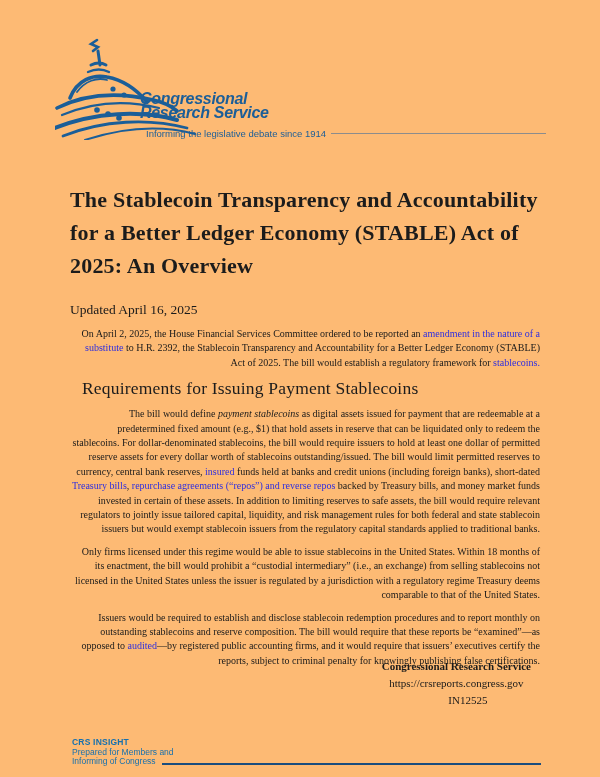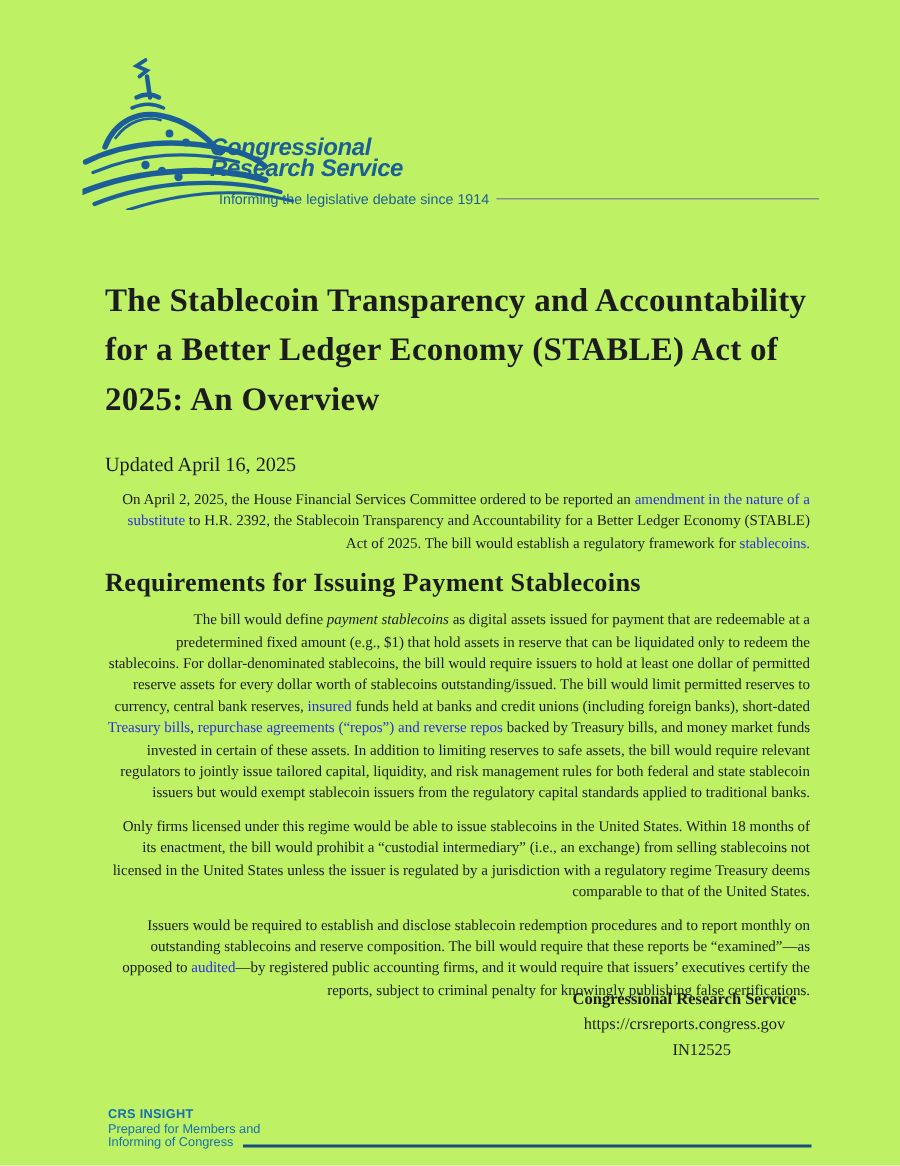--- a/index.html
+++ b/index.html
@@ -1,17 +1,17 @@
 <!DOCTYPE html>
 <html><head>
 <meta charset="utf-8">
 <style>
   html,body{margin:0;padding:0;background:#ffffff;}
   .page{
-    position:relative;width:600px;height:777px;background:#bef264;
+    position:relative;width:600px;height:777px;background:#fdba74;
     font-family:"Liberation Serif", serif;color:#1a1a1a;overflow:hidden;
   }
   
   .logo{position:absolute;left:55px;top:36px;width:500px;height:104px;}
   .logo svg{position:absolute;left:0;top:0;}
   .logo-text{
     position:absolute;left:85px;top:56px;
     font-family:"Liberation Sans", sans-serif;
     font-weight:bold;font-style:italic;
     font-size:16px;line-height:14px;letter-spacing:-0.3px;
@@ -27,21 +27,21 @@
   }
   .header-rule{flex:1;height:1px;background:#8c8c8c;margin-left:5px;position:relative;top:-3px;}
   
   .content{position:absolute;left:70px;top:167px;width:470px;}
   .doc-title{
     font-size:22px;line-height:33px;font-weight:bold;color:#1c1c1c;
     margin:16px 0 20px 0;letter-spacing:0.2px;
   }
   .updated{font-size:13.5px;margin:8px 0 9px 0;}
   .section-heading{
-    font-size:17.5px;font-weight:bold;margin:8px 0 8px 0;color:#1c1c1c;
+    font-size:17.5px;font-weight:normal;margin:8px 0 8px 12px;color:#1c1c1c;
     letter-spacing:0.2px;
   }
   .para{
     font-size:10px;line-height:14.4px;margin:0 0 8px 0;text-align:right;
   }
   .lnk{color:#2d2de0;}
   .ital{font-style:italic;margin-top:19px;}
   
   .footer-right{
     position:absolute;right:46px;top:658px;text-align:center;

